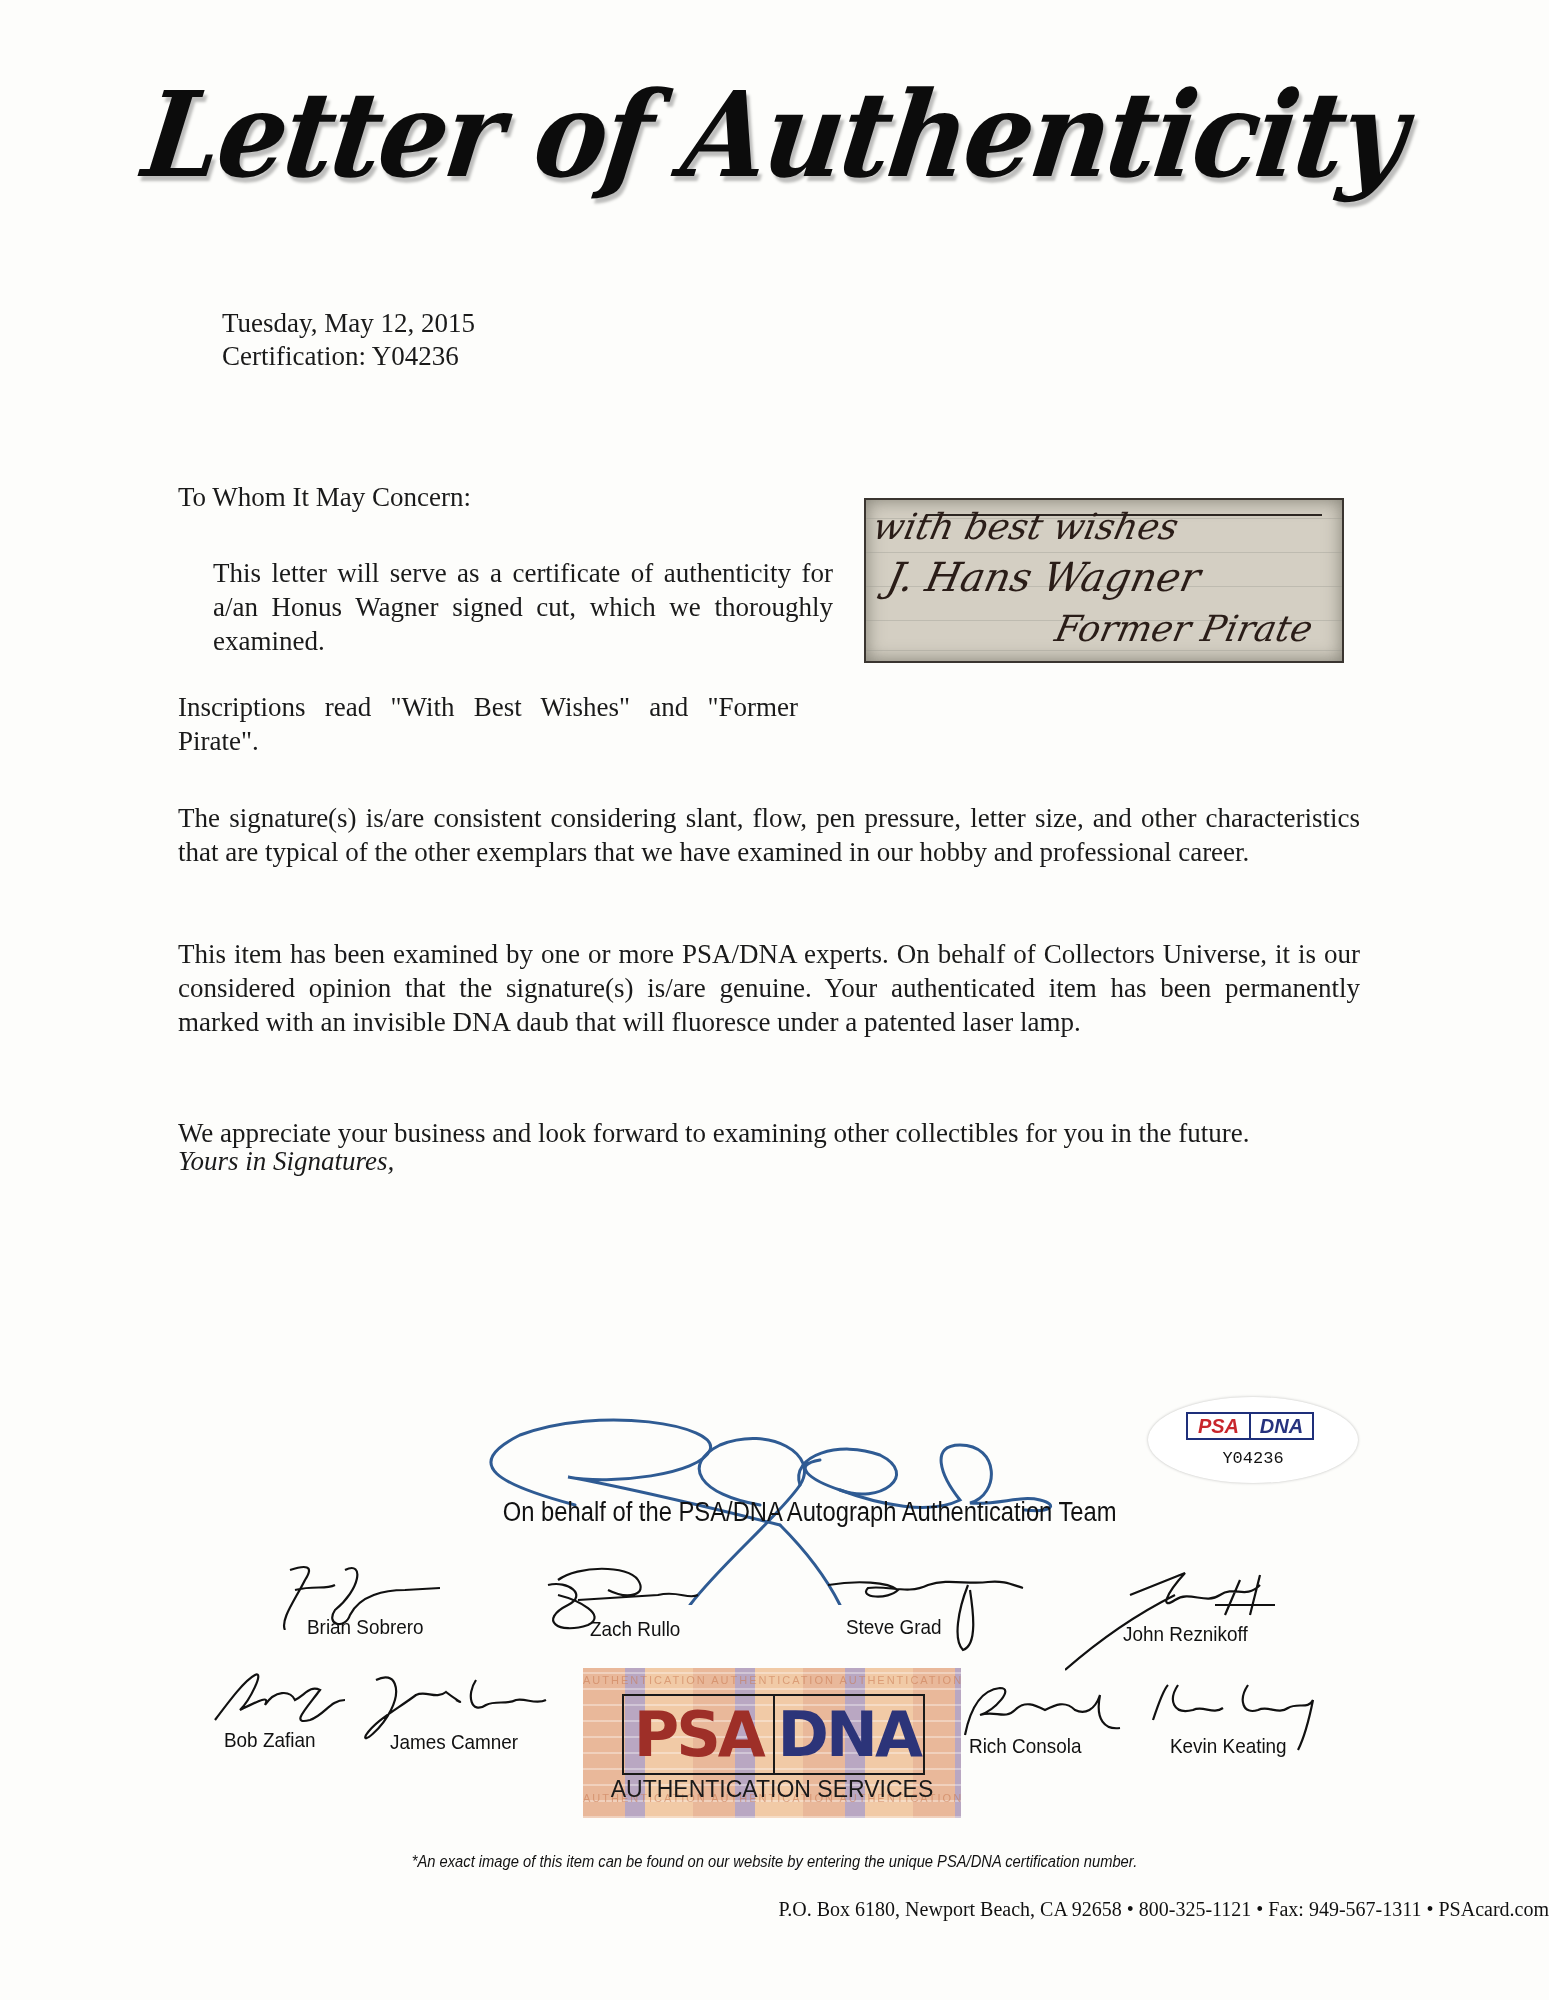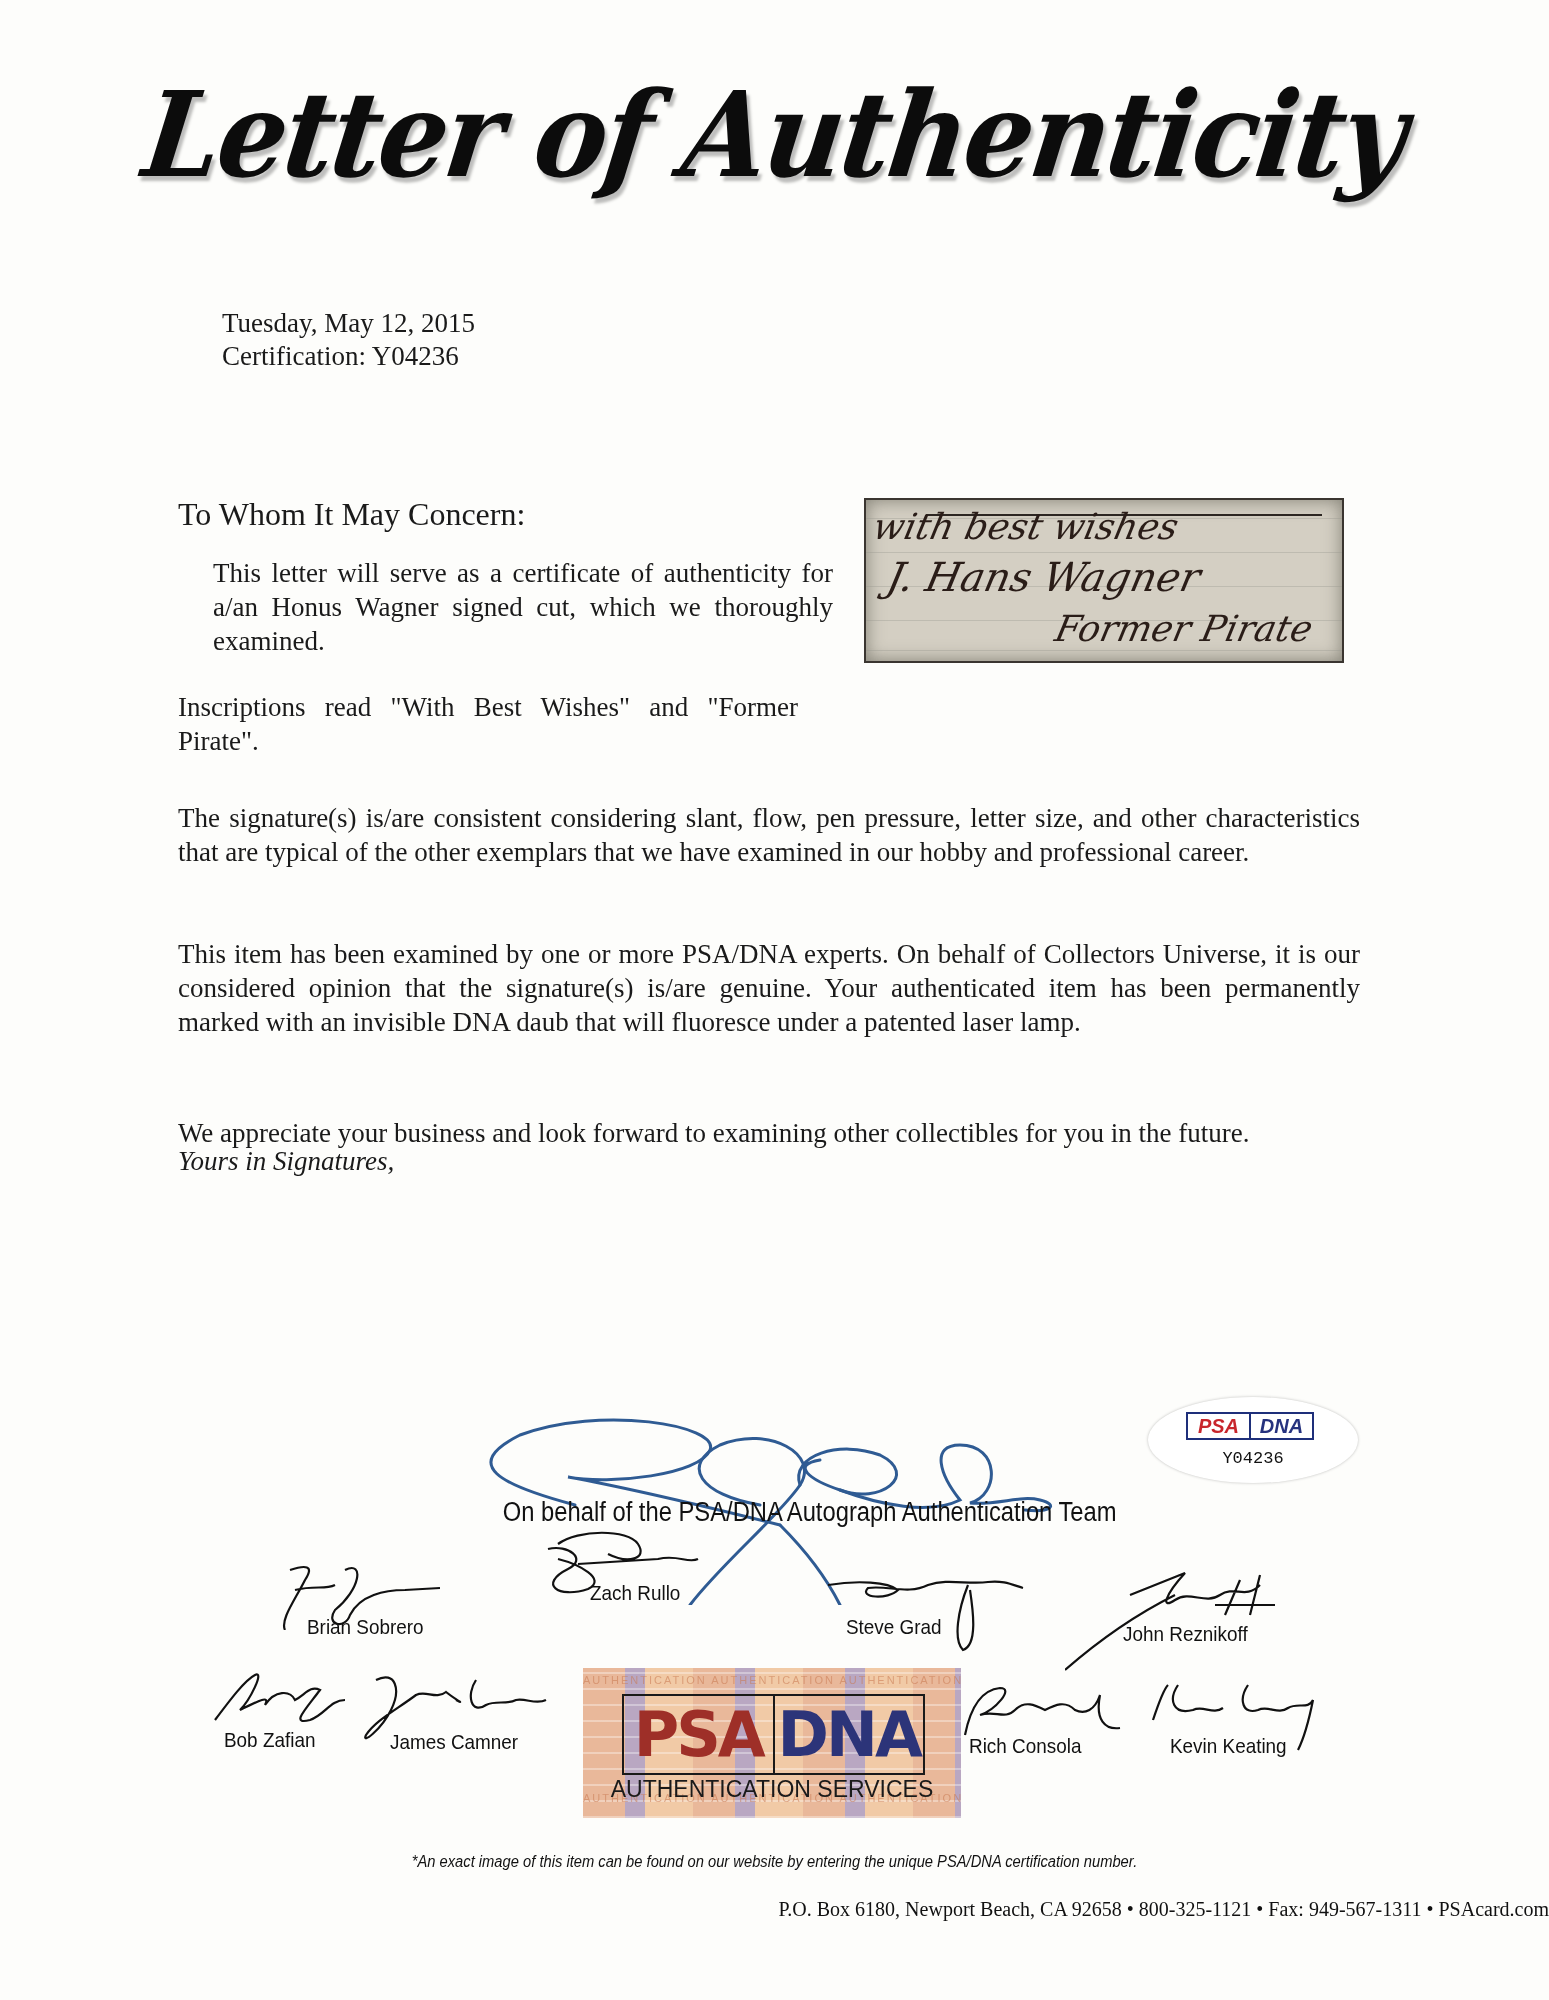--- a/index.html
+++ b/index.html
@@ -11,21 +11,21 @@
   }
   .abs { position: absolute; }
   .title {
     left: 0; width: 1549px; top: 65px; text-align: center;
     font-family: "DejaVu Serif", serif; font-style: italic; font-weight: bold;
     font-size: 118px; letter-spacing: -3px; color: #0c0c0c;
     text-shadow: 4px 5px 3px rgba(0,0,0,0.25);
     transform: scaleX(0.92) skewX(-8deg);
   }
   .meta { left: 178px; top: 307px; font-size: 27px; line-height: 33px; margin-left: 44px; }
-  .salutation { left: 178px; top: 496px; font-size: 32px; }
+  .salutation { left: 178px; top: 482px; font-size: 27px; }
   .para { font-size: 27px; line-height: 34px; text-align: justify; }
   .p1 { left: 178px; top: 556px; width: 620px; margin-left: 35px; }
   .p2 { left: 178px; top: 690px; width: 620px; }
   .p3 { left: 178px; top: 801px; width: 1182px; }
   .p4 { left: 178px; top: 937px; width: 1182px; }
   .p5 { left: 178px; top: 1116px; width: 1182px; }
   .closing { left: 178px; top: 1146px; font-size: 27px; font-style: italic; }
 
   .cut {
     left: 864px; top: 498px; width: 476px; height: 161px;
@@ -149,21 +149,21 @@
   <div class="sticker-cert">Y04236</div>
 </div>
 
 <div class="abs" style="left:275px;top:1560px;width:170px;height:85px">
   <svg class="staff-sig" style="left:0;top:0" width="170" height="70" viewBox="0 0 170 70" fill="none" stroke="#111" stroke-width="2.2">
     <path d="M15 10 C30 5, 40 5, 30 20 C20 40, 5 60, 10 70 M20 30 C40 25, 50 30, 60 25 M70 10 C90 0, 85 30, 60 50 C50 65, 70 70, 75 55 C85 35, 110 30, 130 30 L 165 28"></path>
   </svg>
   <div class="staff abs" style="left:32px;top:55px">Brian Sobrero</div>
 </div>
 
-<div class="abs" style="left:538px;top:1524px;width:180px;height:85px">
+<div class="abs" style="left:538px;top:1560px;width:180px;height:85px">
   <svg class="staff-sig" style="left:0;top:0" width="180" height="75" viewBox="0 0 180 75" fill="none" stroke="#111" stroke-width="2.2">
     <path d="M20 20 C40 5, 90 5, 100 20 C110 35, 90 40, 70 30 M10 25 C30 20, 50 35, 30 45 C0 60, 20 75, 50 65 C70 55, 40 40, 20 35 M40 40 L120 35 C140 30, 150 40, 160 35"></path>
   </svg>
   <div class="staff abs" style="left:52px;top:57px">Zach Rullo</div>
 </div>
 
 <div class="abs" style="left:828px;top:1570px;width:200px;height:85px">
   <svg class="staff-sig" style="left:0;top:0" width="200" height="90" viewBox="0 0 200 90" fill="none" stroke="#111" stroke-width="2.2">
     <path d="M0 15 C30 10, 60 12, 70 20 C60 30, 30 28, 40 18 C60 15, 80 25, 100 15 C120 8, 140 15, 160 12 C175 10, 185 15, 195 18 M140 15 C130 40, 125 70, 135 80 C150 75, 145 40, 142 20"></path>
   </svg>

